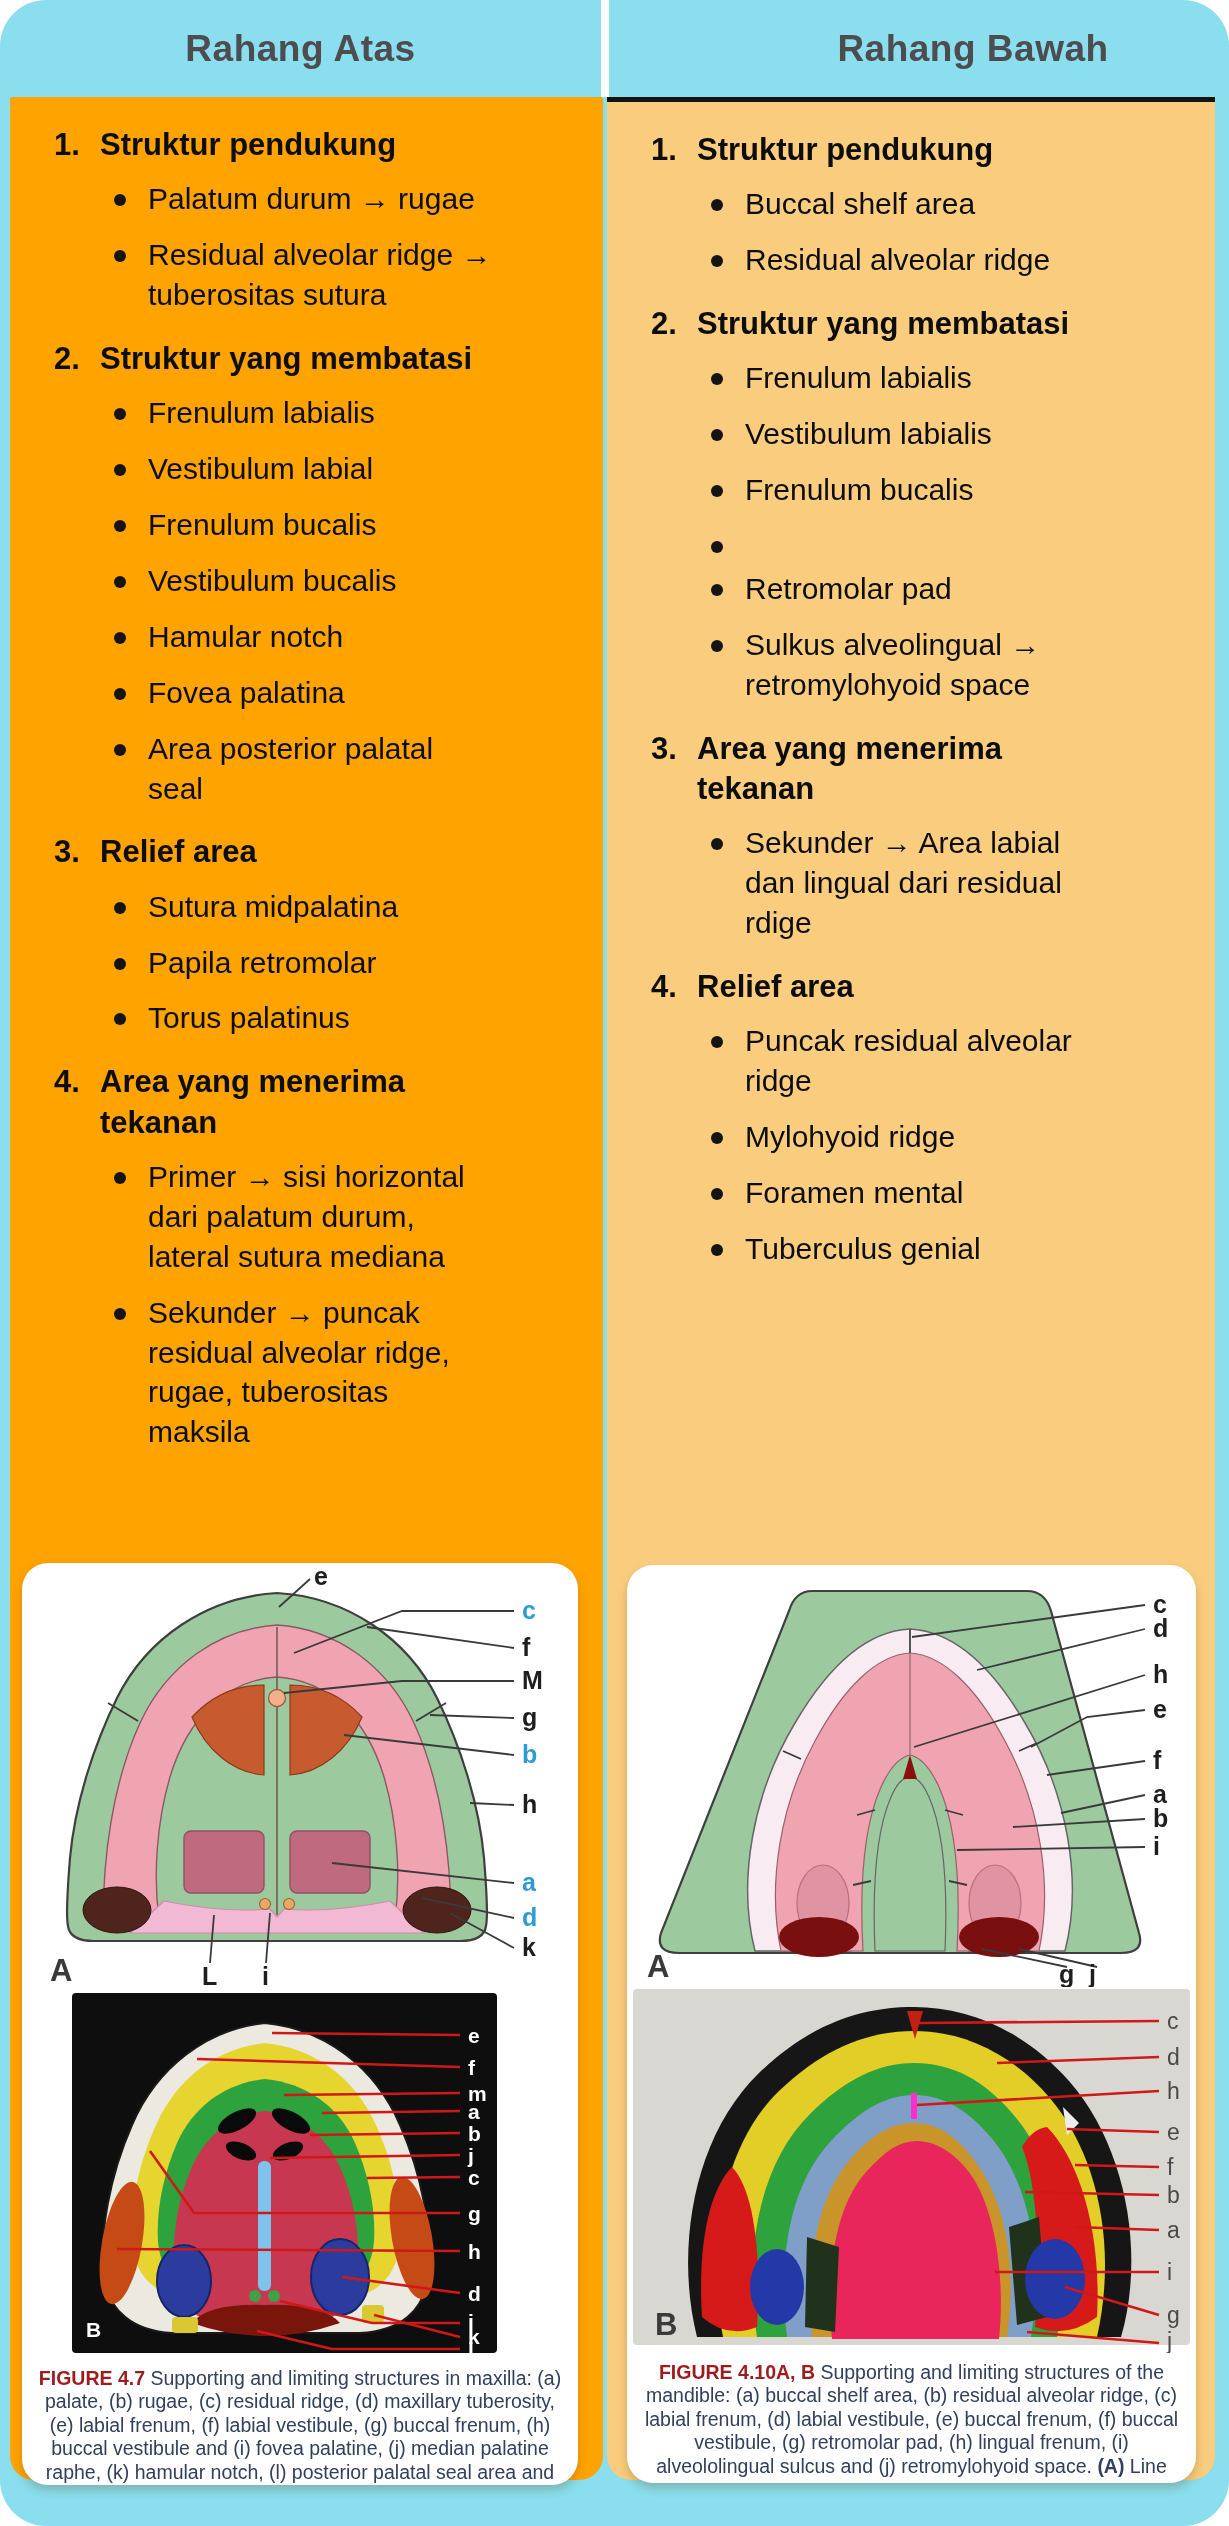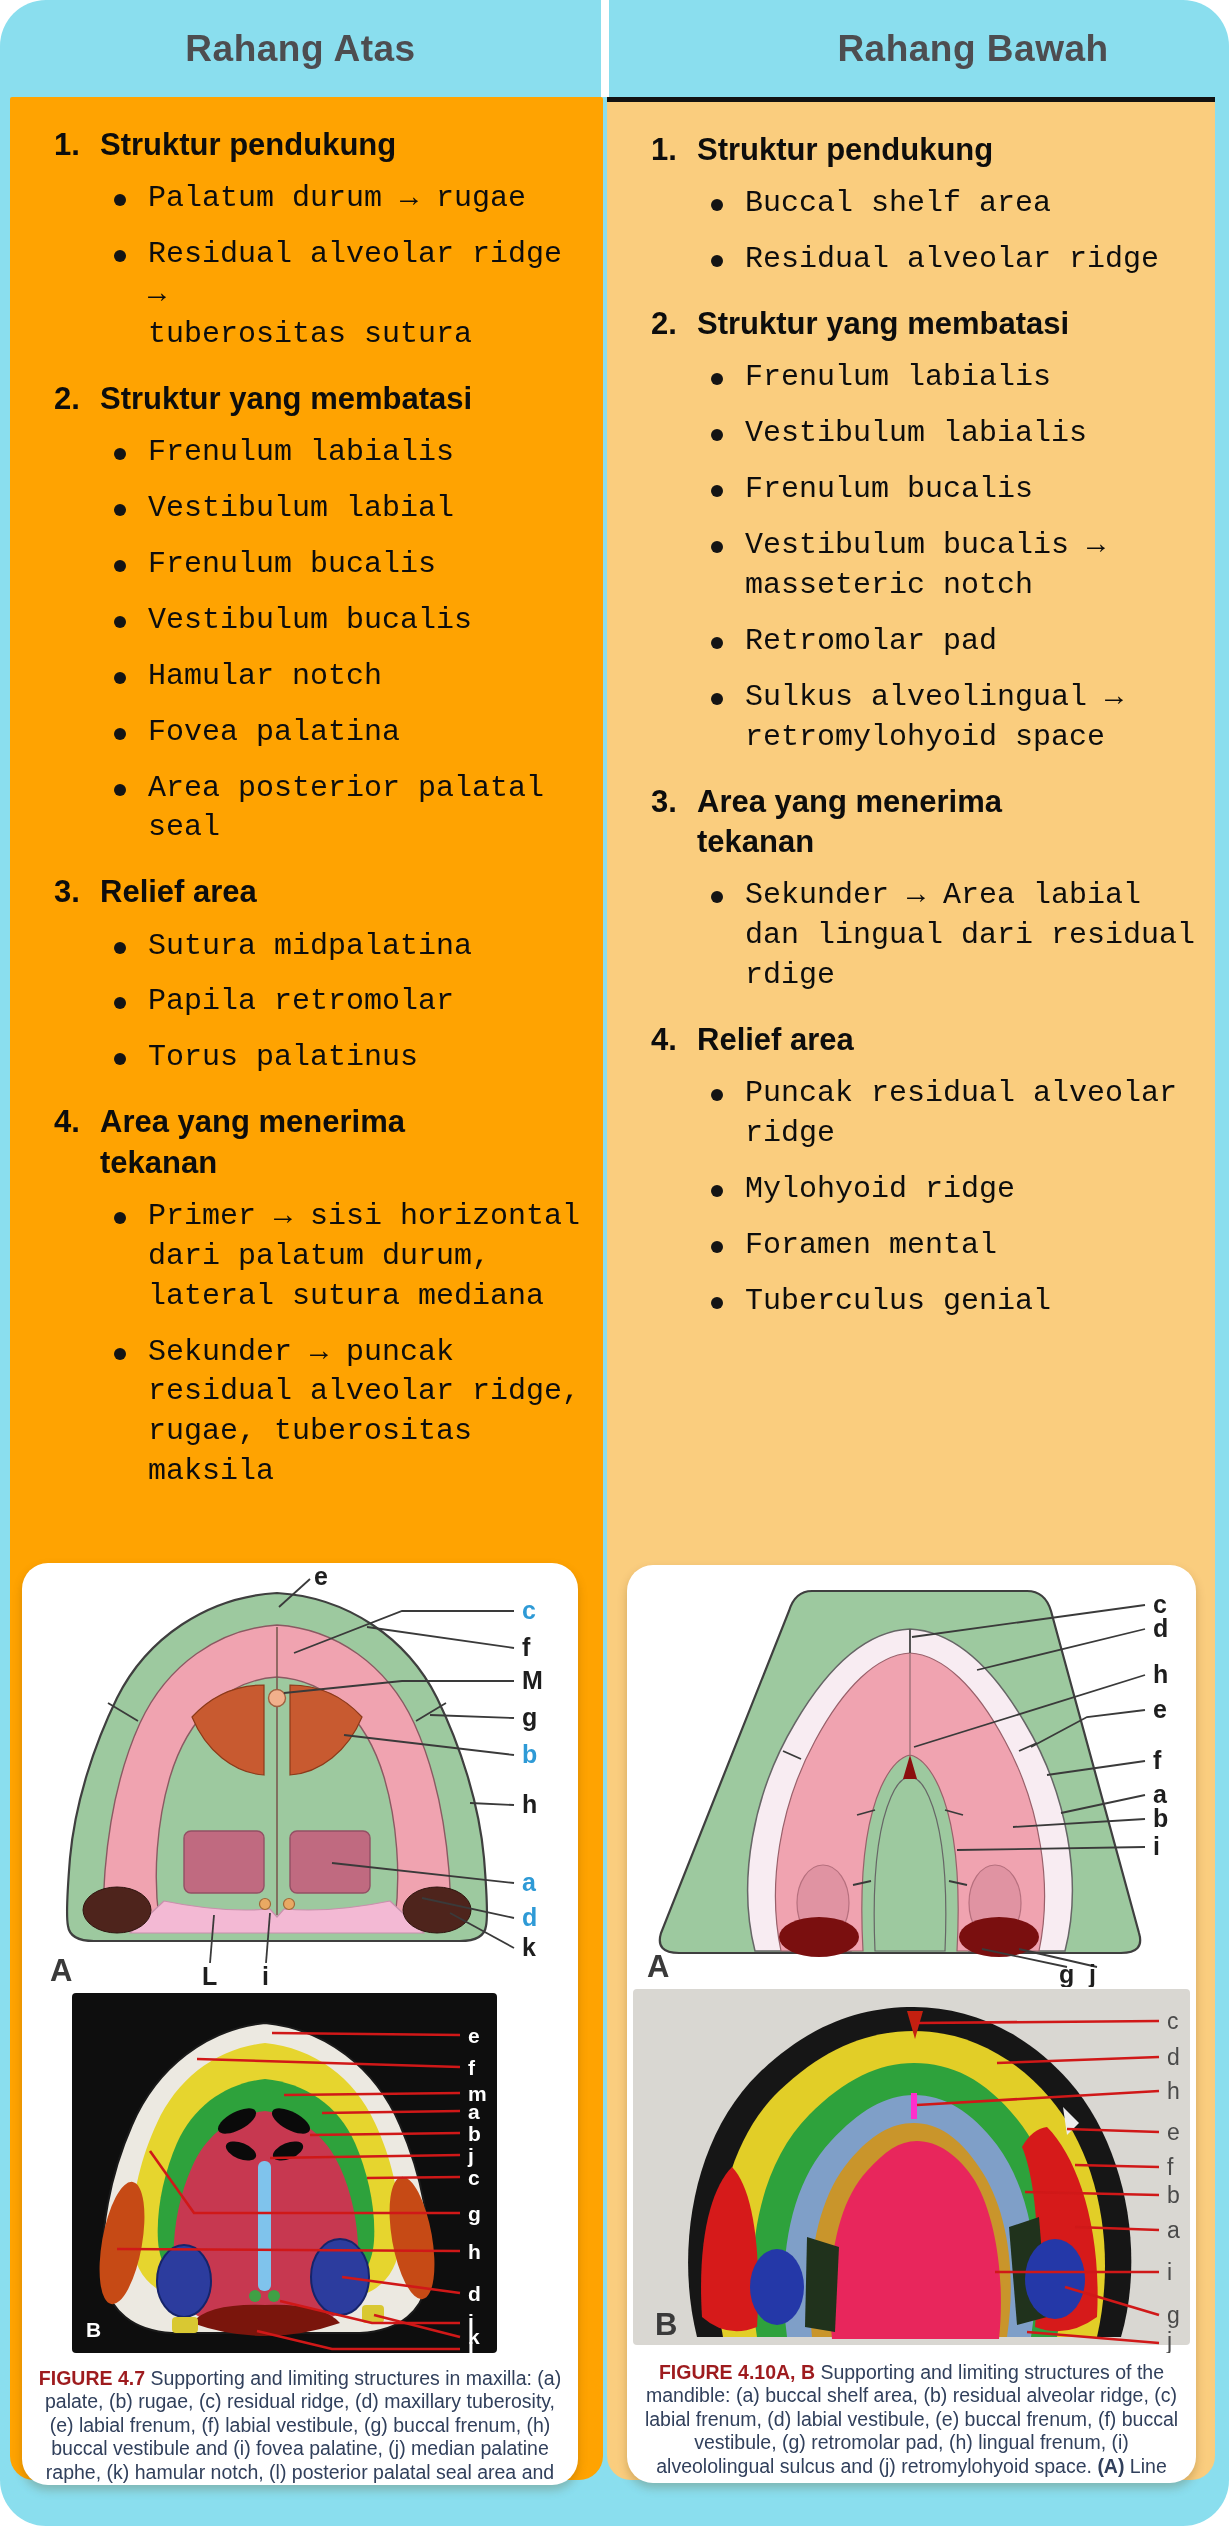--- a/index.html
+++ b/index.html
@@ -15,21 +15,21 @@
   .card-l{left:10px;width:593px;height:2383px;background:#FFA301;border-radius:2px 2px 24px 24px;}
   .card-r{left:607px;width:608px;height:2378px;background:#FACD7E;border-top:5px solid #121212;
           border-radius:0 0 24px 24px;}
   .list{padding:24px 12px 0 44px;color:#0d0d0d;}
   .sec{display:flex;gap:12px;font-weight:700;font-size:31px;line-height:1.3;margin:24px 0 14px;}
   .sec:first-child{margin-top:4px;}
   .sec .num{min-width:34px;}
   .sec .ttl{white-space:pre-line;}
   .bul{display:flex;margin:0 0 16px 60px;}
   .dot{flex:none;width:12px;height:12px;border-radius:50%;background:#141414;margin:15px 22px 0 0;}
-  .btxt{font-size:30px;line-height:1.33;white-space:pre-line;font-family:Liberation Mono, monospace;}
+  .btxt{font-size:30px;line-height:1.33;white-space:pre-line;}
   .figcard{position:absolute;background:#ffffff;border-radius:26px;overflow:hidden;
            box-shadow:0 5px 10px rgba(90,60,0,.25);}
   .figcard-l{left:22px;top:1563px;width:556px;height:922px;}
   .figcard-r{left:627px;top:1565px;width:569px;height:918px;}
   svg{display:block;}
   .figcap{padding:8px 14px 0;text-align:center;font-size:19.5px;line-height:1.2;color:#31405c;}
   .cap-tag{font-weight:700;color:#9e1b1e;}
   .cap-b{font-weight:700;}
   .lblA{font-size:25px;font-weight:700;fill:#1e1e1e;}
   .lblBlue{font-size:25px;font-weight:700;fill:#2E9AD6;}
@@ -167,22 +167,20 @@
       <div class="bul">
           <span class="dot"></span>
           <span class="btxt">Vestibulum labialis</span>
         </div>
       <div class="bul">
           <span class="dot"></span>
           <span class="btxt">Frenulum bucalis</span>
         </div>
       <div class="bul">
           <span class="dot"></span>
-          <span class="btxt">Vestibulum bucalis →
-masseteric notch</span>
         </div>
       <div class="bul">
           <span class="dot"></span>
           <span class="btxt">Retromolar pad</span>
         </div>
       <div class="bul">
           <span class="dot"></span>
           <span class="btxt">Sulkus alveolingual →
 retromylohyoid space</span>
         </div>

